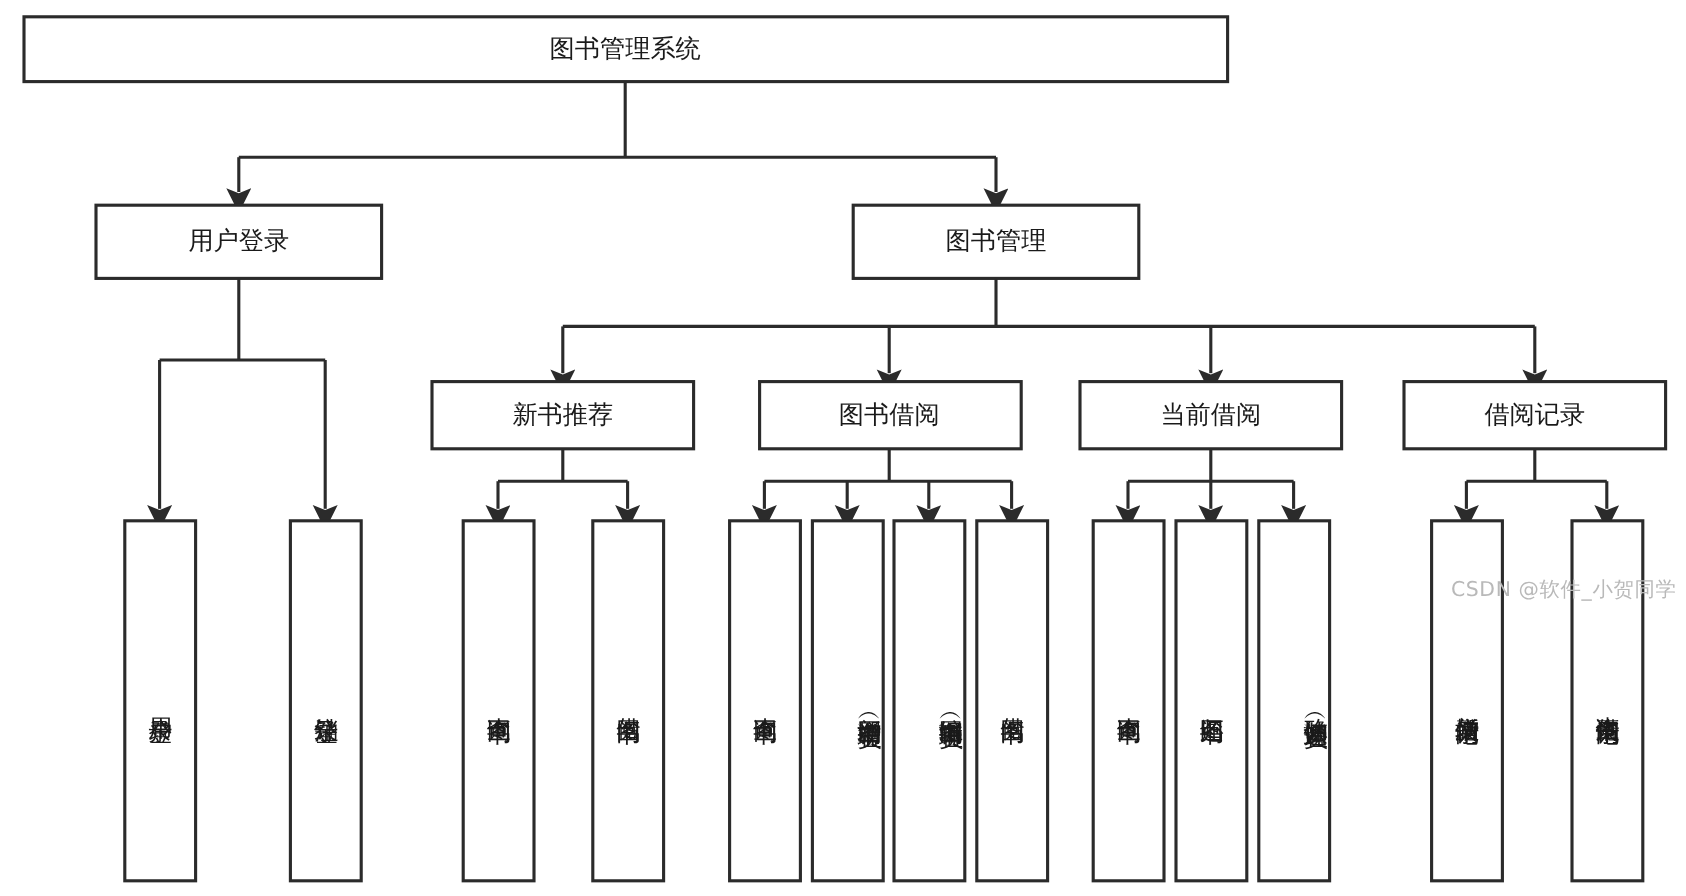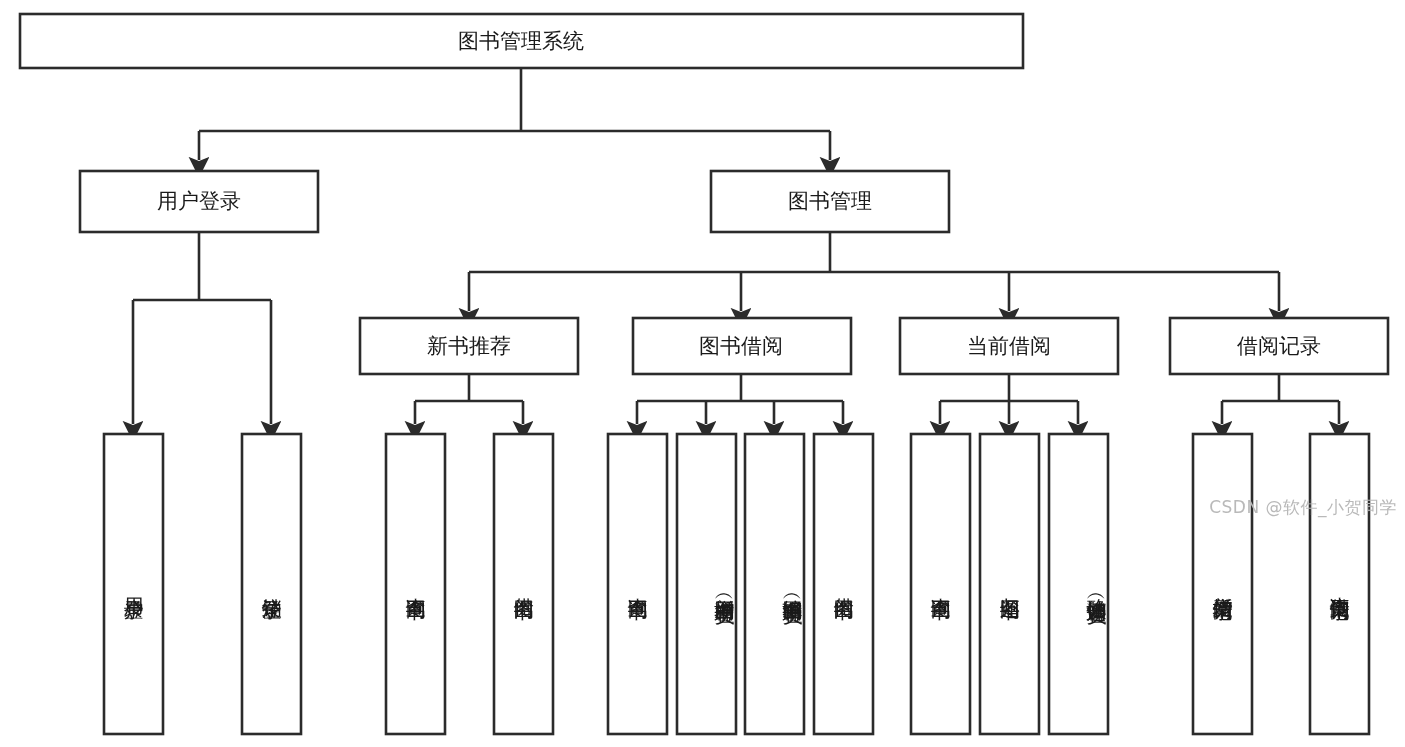--- a/index.html
+++ b/index.html
@@ -57,21 +57,21 @@
     line-height: 1.18;
     color: #1a1a1a;
     letter-spacing: 1px;
     white-space: nowrap;
     pointer-events: none;
     text-align: center;
   }
   .watermark {
     position: absolute;
     right: 8px;
-    bottom: 4px;
+    bottom: 20px;
     font-family: "DejaVu Sans", "Liberation Sans", sans-serif;
     font-size: 17px;
     color: #b9b9b9;
     letter-spacing: 0.5px;
     user-select: none;
     margin-top: 48px;
   }
 </style>
 </head>
 <body>

